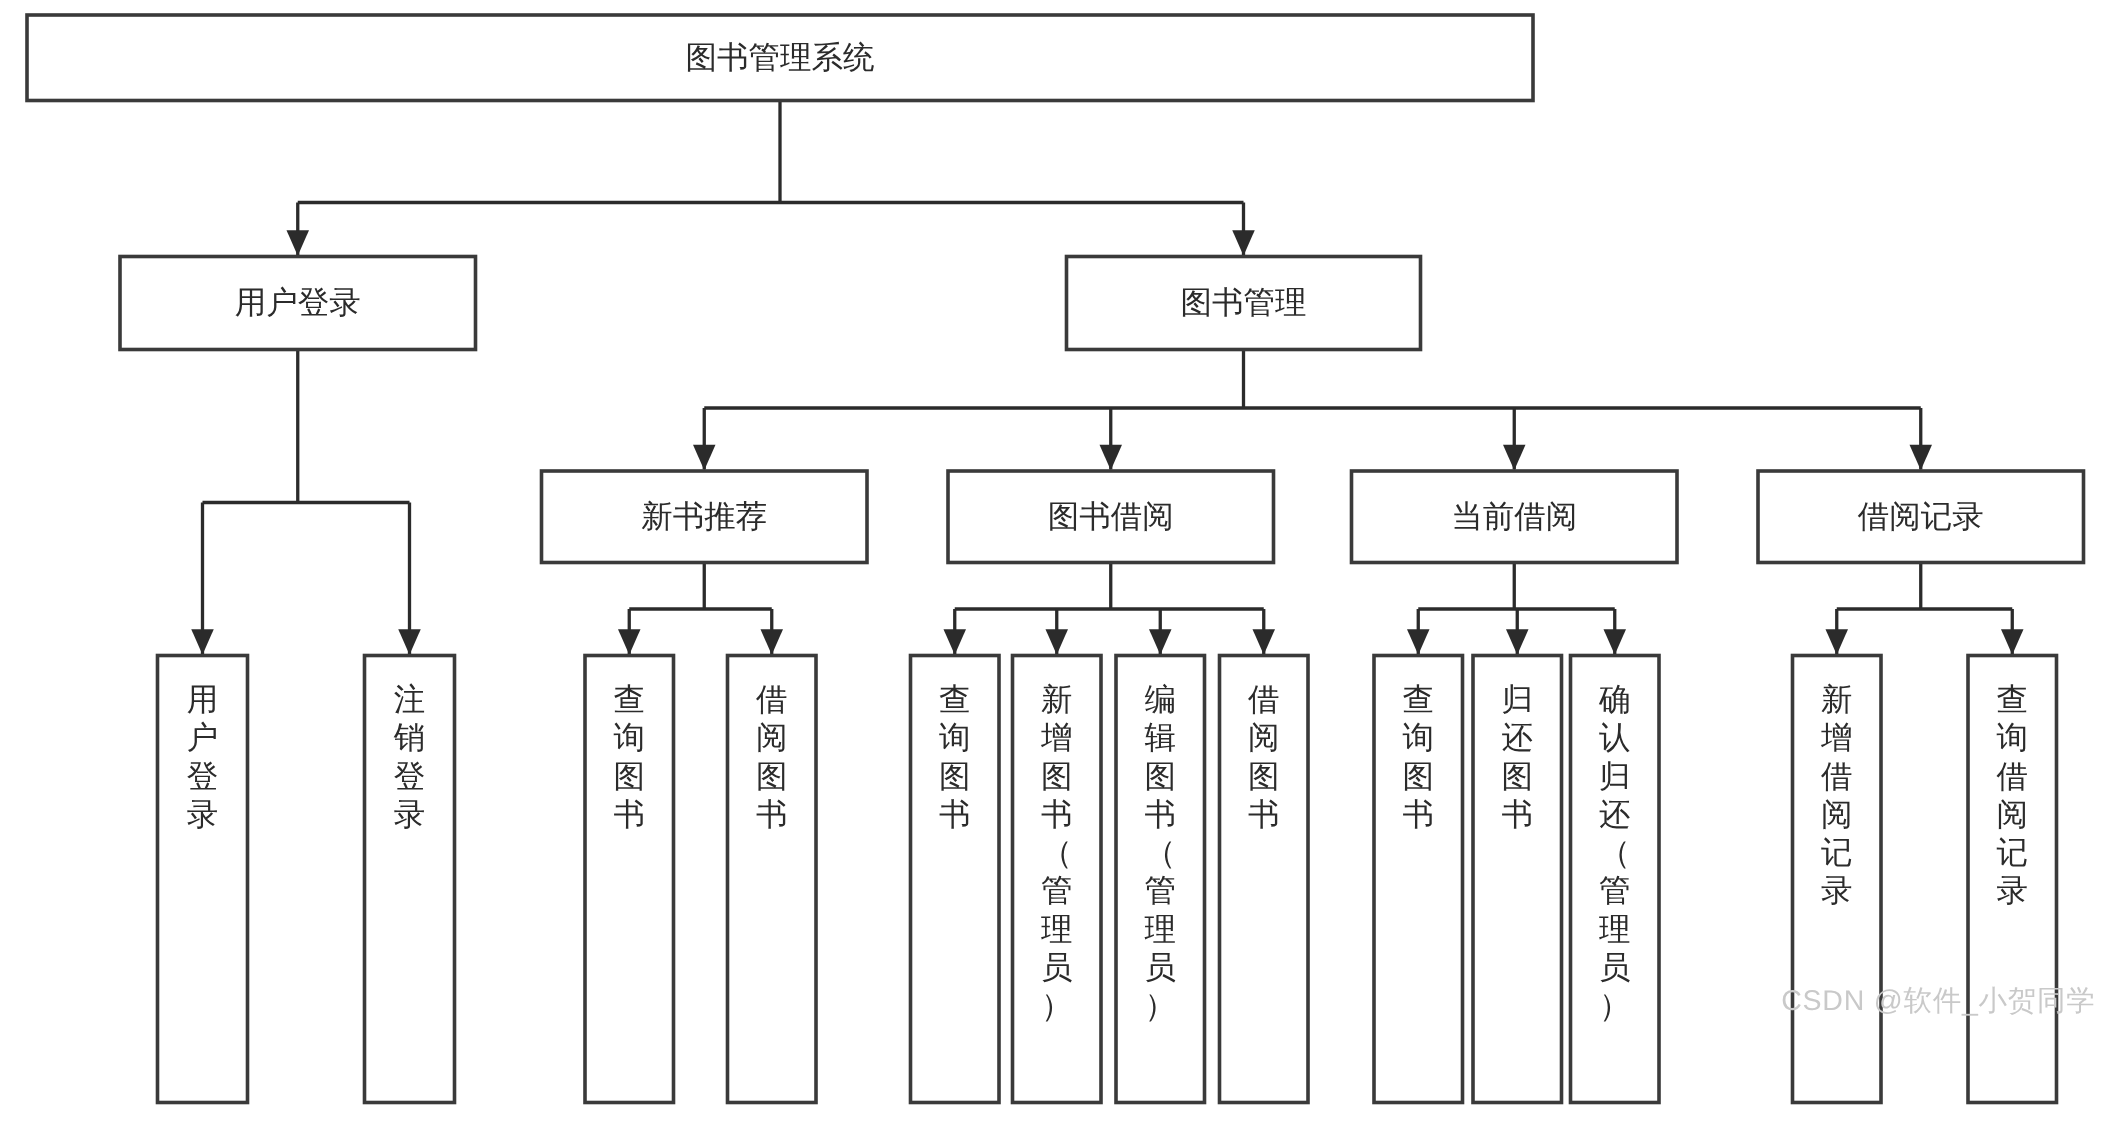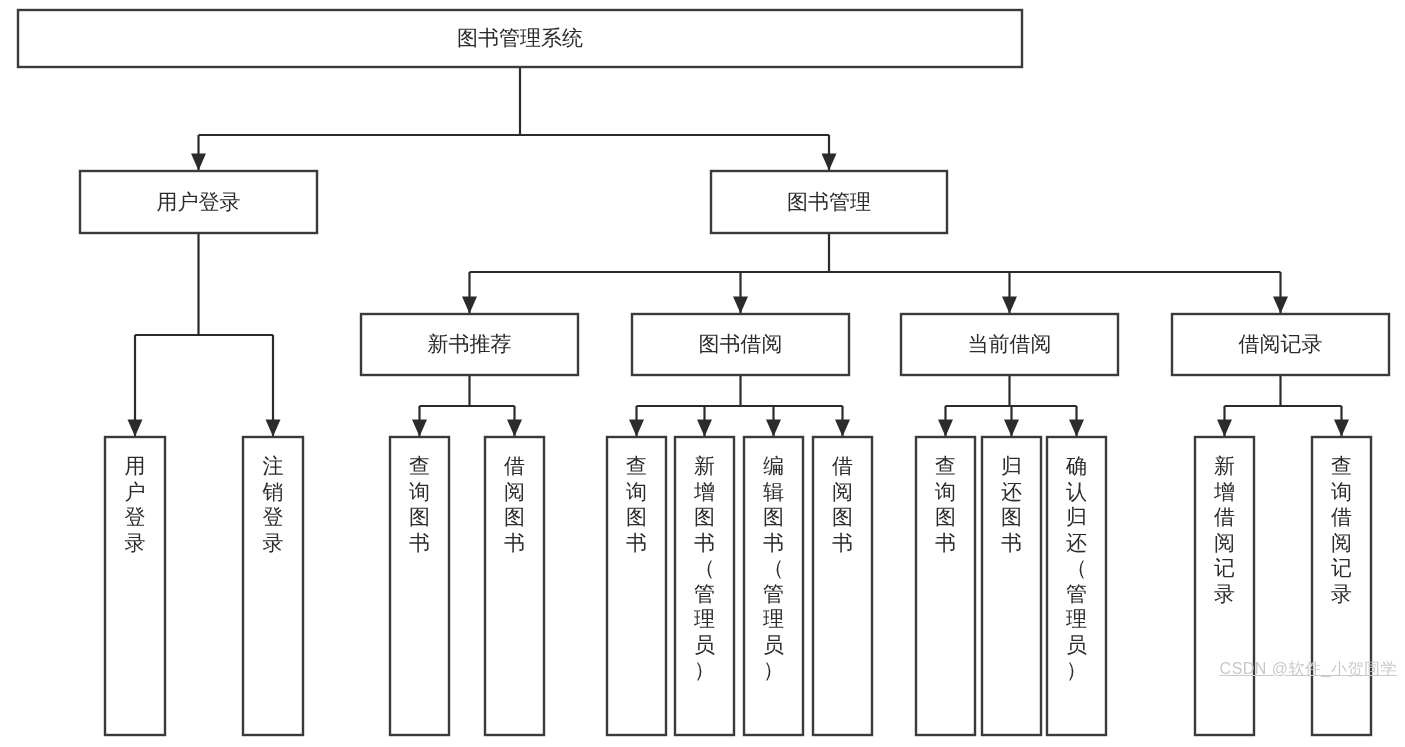--- a/index.html
+++ b/index.html
@@ -53,26 +53,25 @@
   }
   .arrow-head {
     fill: #2b2b2b;
     stroke: none;
   }
   .watermark {
     position: absolute;
     right: 8px;
     bottom: 4px;
     font-family: "Liberation Sans", "DejaVu Sans", sans-serif;
-    font-size: 16px;
+    font-size: 19px;
     color: #c9c9c9;
     letter-spacing: 0.5px;
     white-space: nowrap;
     user-select: none;
-    text-decoration: underline;
   }
 </style>
 </head>
 <body>
 
 <div id="diagram-root">
   <svg id="tree-svg" viewBox="0 0 1405 747" xmlns="http://www.w3.org/2000/svg">
     <g id="connectors-layer">
         <path d="M 520 67 L 520 135" class="connector"></path>
         <path d="M 198.5 135 L 829 135" class="connector"></path>

